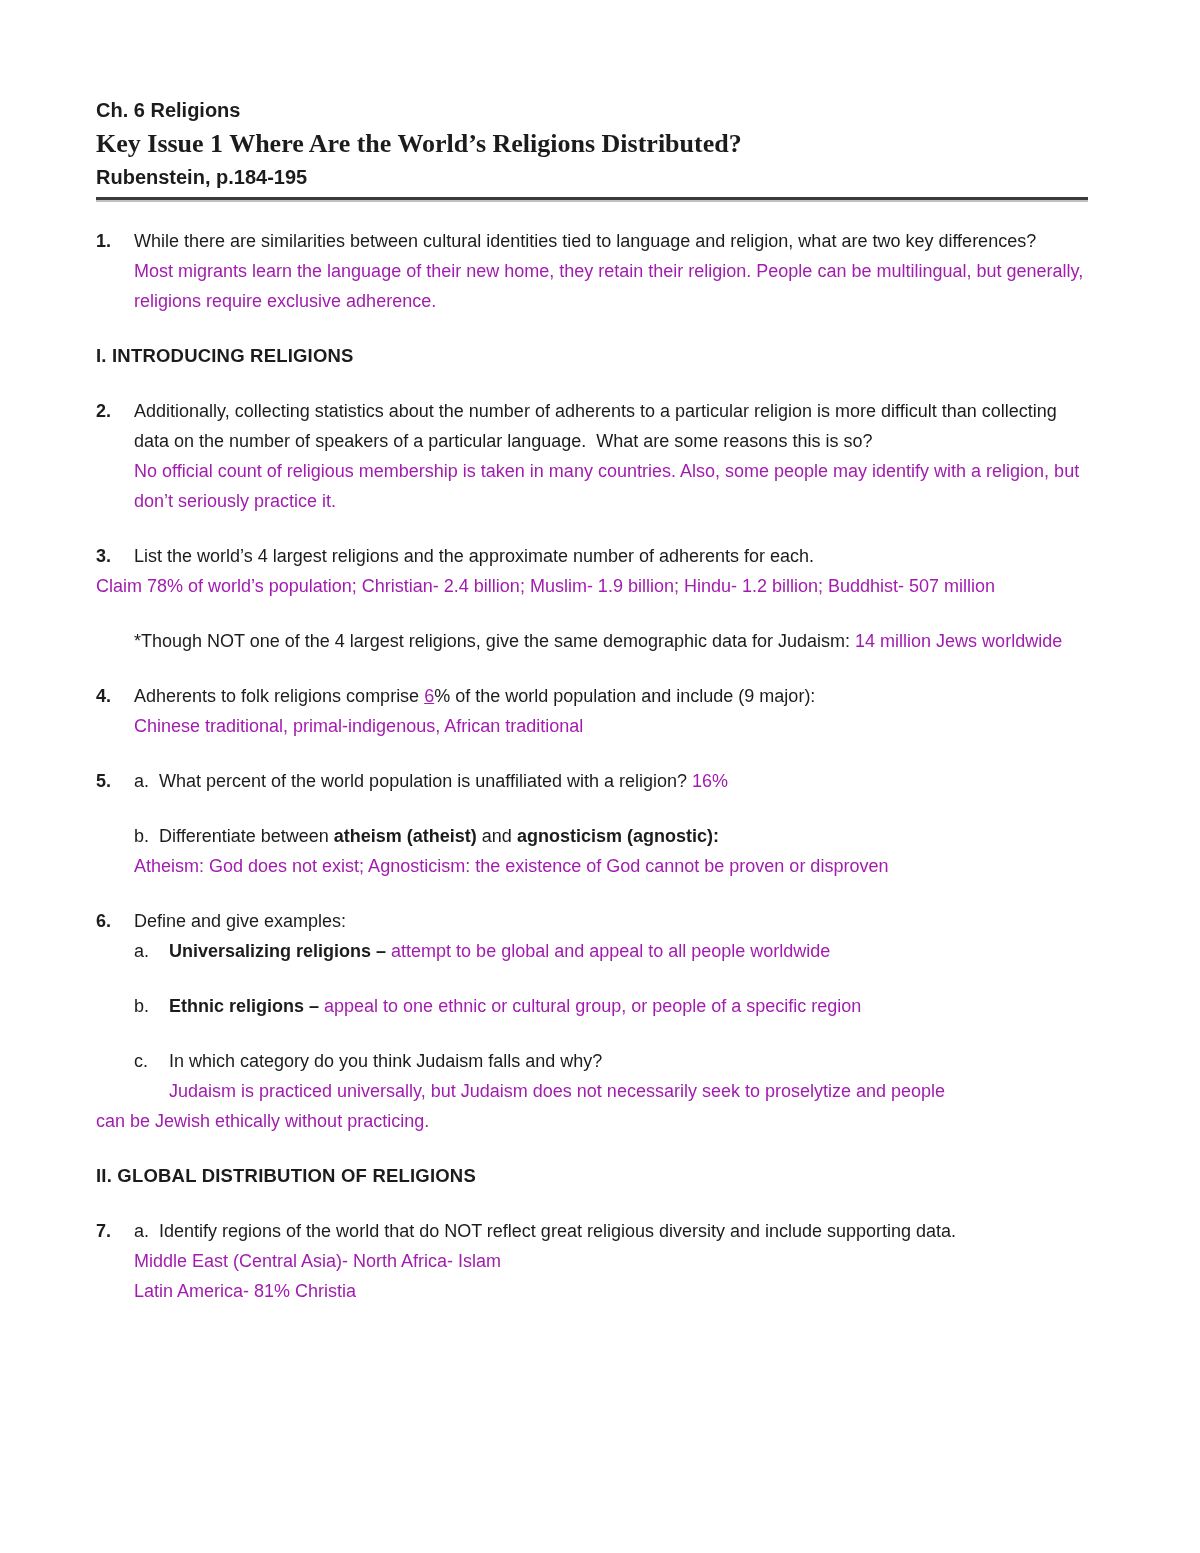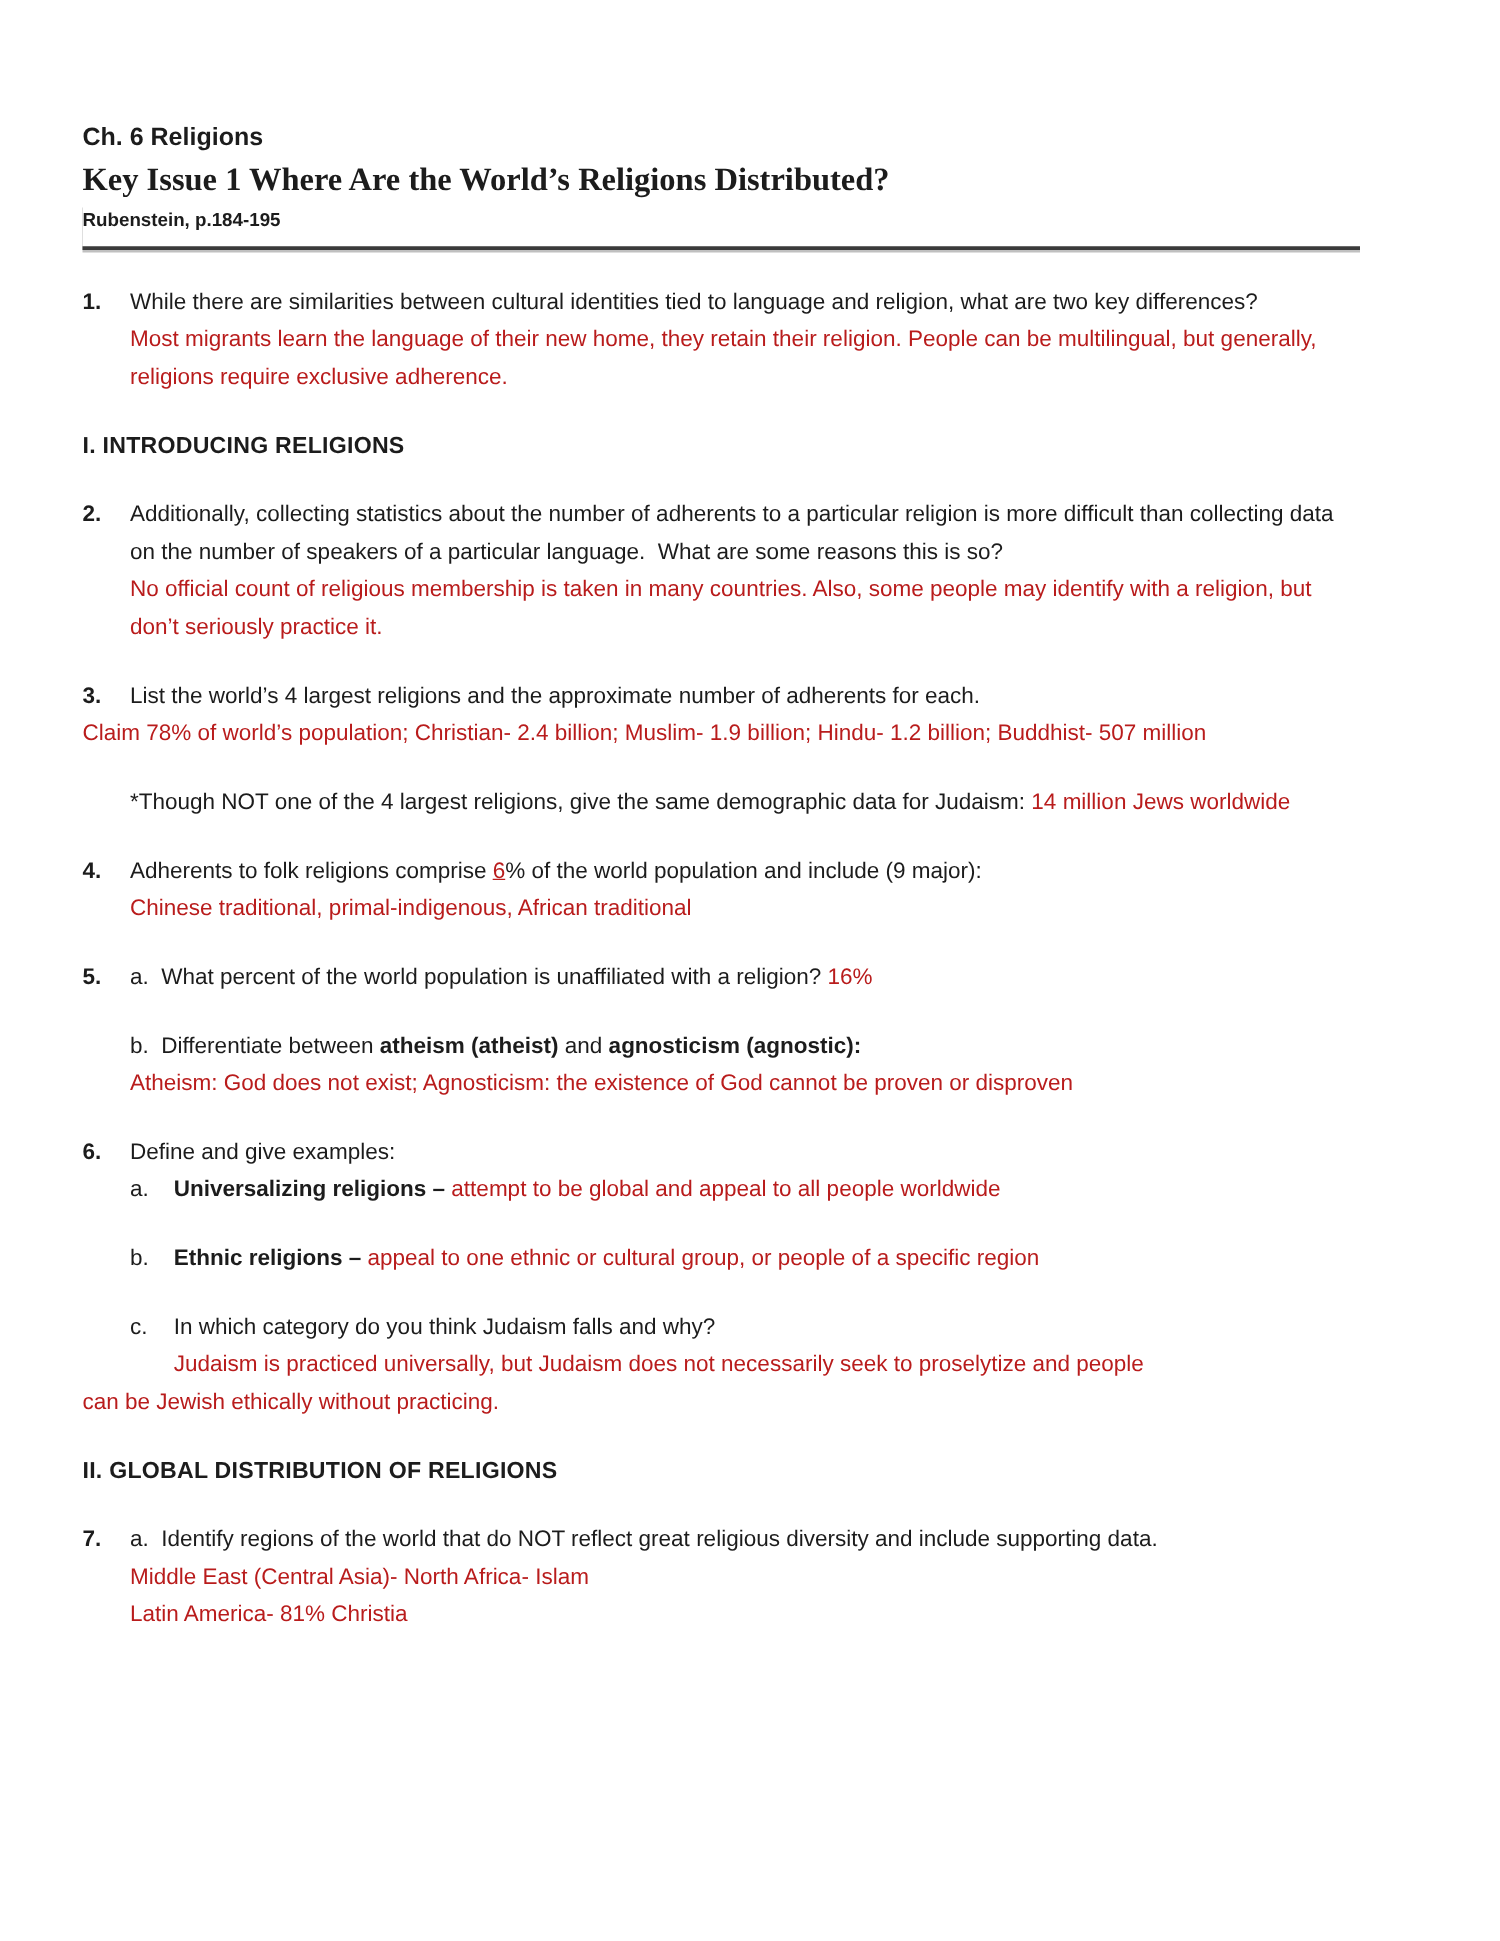--- a/index.html
+++ b/index.html
@@ -8,35 +8,35 @@
     height: 1553px;
     background: #ffffff;
     color: #1c1c1c;
     font-family: "Liberation Sans", sans-serif;
     overflow: hidden;
   }
   .page {
     box-sizing: border-box;
     width: 1200px;
     height: 1553px;
-    padding: 96px 112px 0 66px;
+    padding: 96px 112px 0 96px;
   }
   .h-chapter {
     font-size: 20px;
     font-weight: bold;
     line-height: 28px;
   }
   .h-title {
     font-size: 26px;
     font-weight: bold;
     line-height: 40px;
     font-family: Liberation Serif, serif;
   }
   .h-source {
-    font-size: 15px;
+    font-size: 20px;
     font-weight: bold;
     line-height: 26px;
     padding-bottom: 7px;
     border-bottom: 3px solid #3a3a3a;
     box-shadow: 0 2px 0 rgba(140,140,140,.55);
     margin-bottom: 26px;
   }
   .block {
     margin: 0 0 25px 0;
     font-size: 18px;
@@ -54,21 +54,21 @@
     font-weight: bold;
   }
   .numlite {
     flex: 0 0 35px;
     width: 35px;
     font-weight: normal;
   }
   .libody { flex: 1 1 auto; min-width: 0; }
   .ind1 { padding-left: 38px; }
   .segline { white-space: pre-wrap; }
-  .red { color: #b91c1c; }
+  .red { color: #a21caf; }
   .bold { font-weight: bold; }
   .und { text-decoration: underline; }
 </style>
 </head>
 <body>
 
 <div class="page">
 
   <div class="h-chapter">Ch. 6 Religions</div>
   <div class="h-title">Key Issue 1 Where Are the World’s Religions Distributed?</div>

